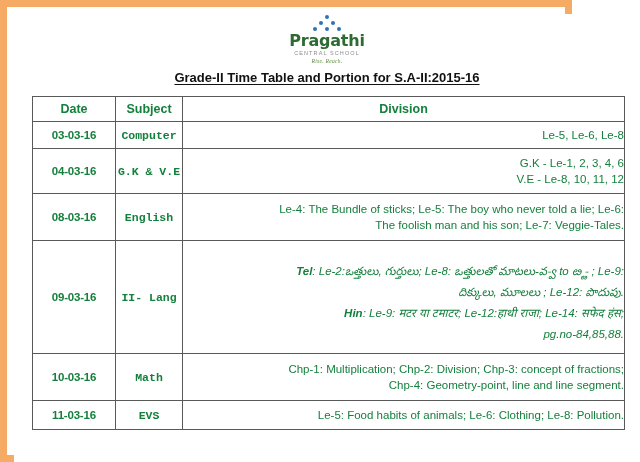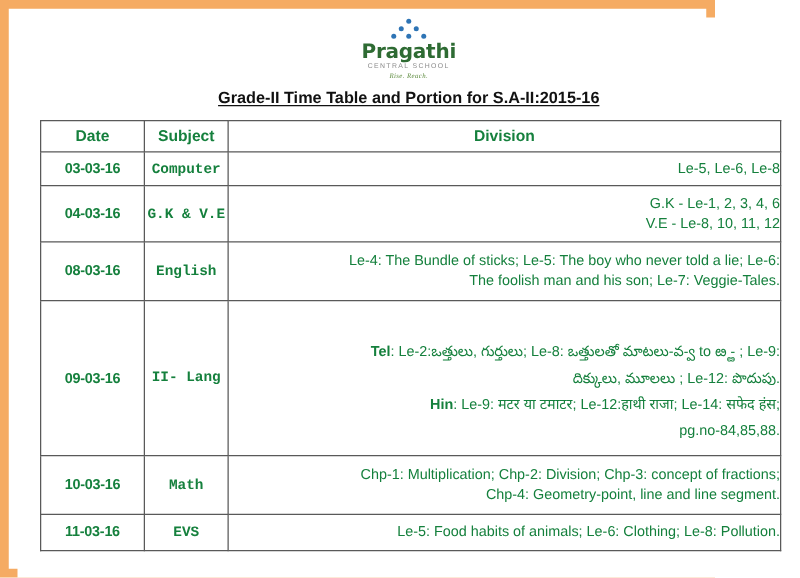--- a/index.html
+++ b/index.html
@@ -164,21 +164,21 @@
   }
 
   
   tr.r-computer td { height: 26px; }
   tr.r-gkve td     { height: 44px; }
   tr.r-english td  { height: 46px; }
   tr.r-lang td     { height: 100px; }
   tr.r-math td     { height: 46px; }
   tr.r-evs td      { height: 28px; }
 
-  tr.r-lang td.portion-cell { line-height: 21px; padding-top: 23px; }
+  tr.r-lang td.portion-cell { line-height: 21px; padding-top: 12px; font-style: italic; }
 </style>
 </head>
 <body>
 
 <div class="page-frame">
   <div class="page-inner">
 
     <div class="logo-block">
       <div class="logo-dots">
         <span class="d" style="left:15px; top:0px;"></span>

